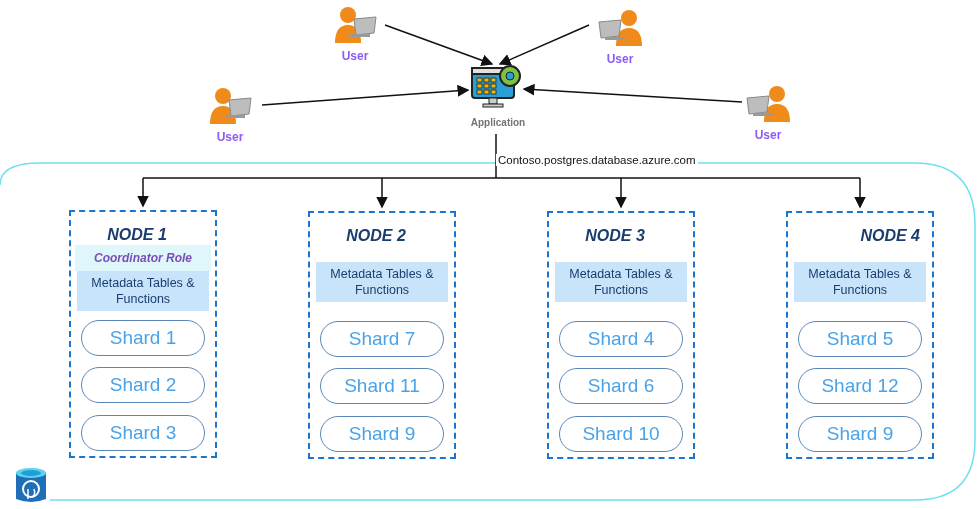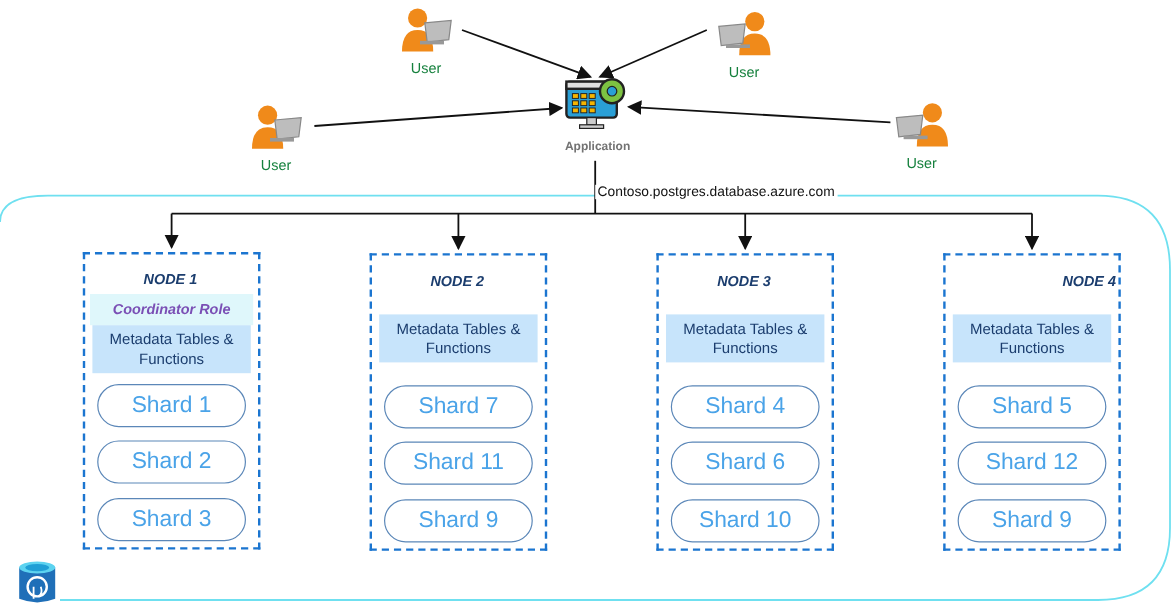--- a/index.html
+++ b/index.html
@@ -1,24 +1,24 @@
 <!DOCTYPE html>
 <html><head>
 <meta charset="utf-8">
 <style>
   html,body{margin:0;padding:0;background:#fff;}
   body{width:978px;height:509px;position:relative;overflow:hidden;font-family:"Liberation Sans",sans-serif;}
   .abs{position:absolute;}
   #lines{position:absolute;left:0;top:0;}
   .user{position:absolute;width:60px;text-align:center;}
-  .user .lbl{font-weight:normal;font-size:12px;color:#15803d;}
+  .user .lbl{font-weight:bold;font-size:12px;color:#8b5cf6;}
   .app-lbl{font-weight:bold;font-size:10px;color:#737373;}
   .endpoint{font-size:11.5px;color:#111;background:#fff;padding:0 2px;}
   .node{position:absolute;width:148px;height:248px;border:2.5px dashed #1b75d0;box-sizing:border-box;}
-  .node-title{position:absolute;left:0;right:2px;text-align:center;font-weight:bold;font-style:italic;font-size:12px;color:#1b3d6e;}
+  .node-title{position:absolute;left:0;right:12px;text-align:center;font-weight:bold;font-style:italic;font-size:16px;color:#1b3d6e;}
   .coord{position:absolute;left:4px;right:4px;height:26px;background:#dff7fb;text-align:center;font-weight:bold;font-style:italic;font-size:12px;color:#7a4fb5;line-height:26px;}
   .meta{position:absolute;left:6px;right:6px;height:40px;background:#c7e4fb;text-align:center;font-size:12.5px;color:#1b3d6e;line-height:16px;padding-top:4px;box-sizing:border-box;}
   .shard{position:absolute;left:10px;right:10px;height:36px;border:1.5px solid #5b87b8;border-radius:18px;box-sizing:border-box;text-align:center;font-size:19px;color:#4aa3e8;line-height:34px;}
 </style>
 </head>
 <body>
 
 <svg id="lines" width="978" height="509">
   <defs>
     <marker id="ah" markerWidth="8" markerHeight="8" refX="7" refY="4" orient="auto">

